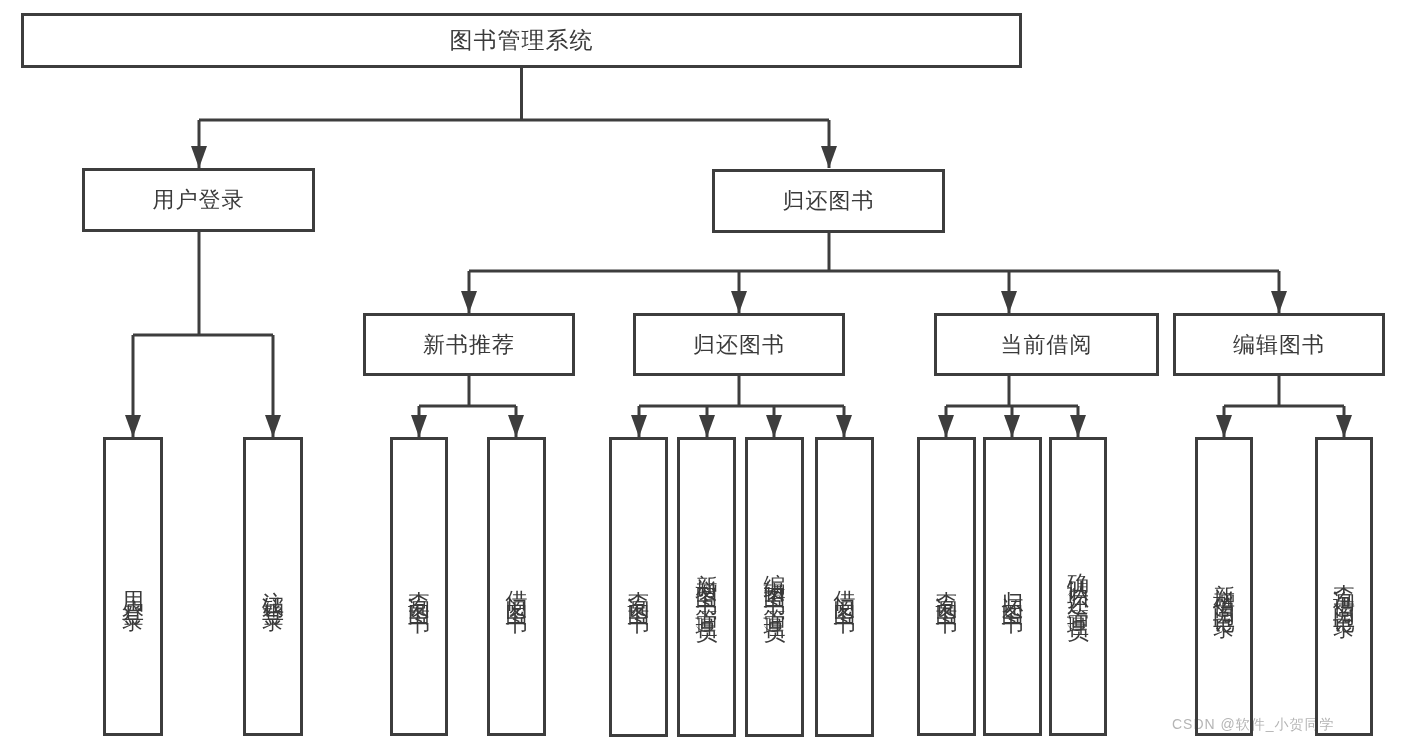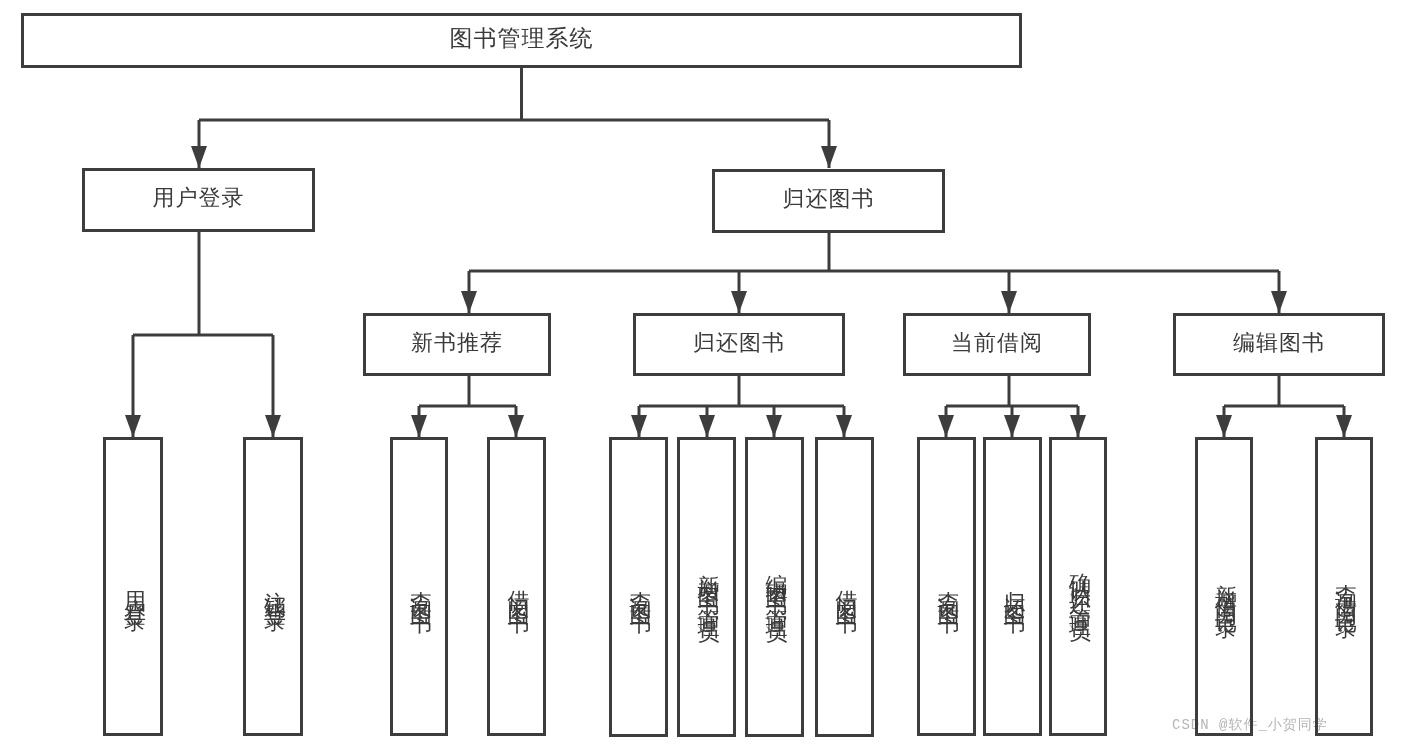--- a/index.html
+++ b/index.html
@@ -9,21 +9,20 @@
     --bg:#ffffff;
   }
   *{margin:0;padding:0;box-sizing:border-box;}
   html,body{background:var(--bg);}
   body{font-family:"Liberation Sans","DejaVu Sans",sans-serif;}
   .canvas{
     position:relative;
     width:1405px;height:747px;
     background:var(--bg);
     overflow:hidden;
-    font-family:Liberation Mono, monospace;
   }
   .wires{position:absolute;left:0;top:0;pointer-events:none;}
   .wires path{stroke:var(--line);stroke-width:3;fill:none;}
   .wires marker path{fill:var(--line);stroke:none;}
   .node{
     position:absolute;
     background:var(--bg);
     border:3px solid var(--line);
     color:var(--text);
     display:flex;align-items:center;justify-content:center;
@@ -108,27 +107,27 @@
     <span>图书管理系统</span>
   </div>
 
   <div class="node h" style="left:82px;top:168px;width:233px;height:64px">
     <span>用户登录</span>
   </div>
   <div class="node h" style="left:712px;top:169px;width:233px;height:64px">
     <span>归还图书</span>
   </div>
 
-  <div class="node h" style="left:363px;top:313px;width:188px;height:63px">
+  <div class="node h" style="left:363px;top:313px;width:212px;height:63px">
     <span>新书推荐</span>
   </div>
   <div class="node h" style="left:633px;top:313px;width:212px;height:63px">
     <span>归还图书</span>
   </div>
-  <div class="node h" style="left:903px;top:313px;width:188px;height:63px">
+  <div class="node h" style="left:934px;top:313px;width:225px;height:63px">
     <span>当前借阅</span>
   </div>
   <div class="node h" style="left:1173px;top:313px;width:212px;height:63px">
     <span>编辑图书</span>
   </div>
 
   <div class="node v" style="left:103px;top:437px;width:60px;height:299px">
     <span class="vt">用户登录</span>
   </div>
   <div class="node v" style="left:243px;top:437px;width:60px;height:299px">

